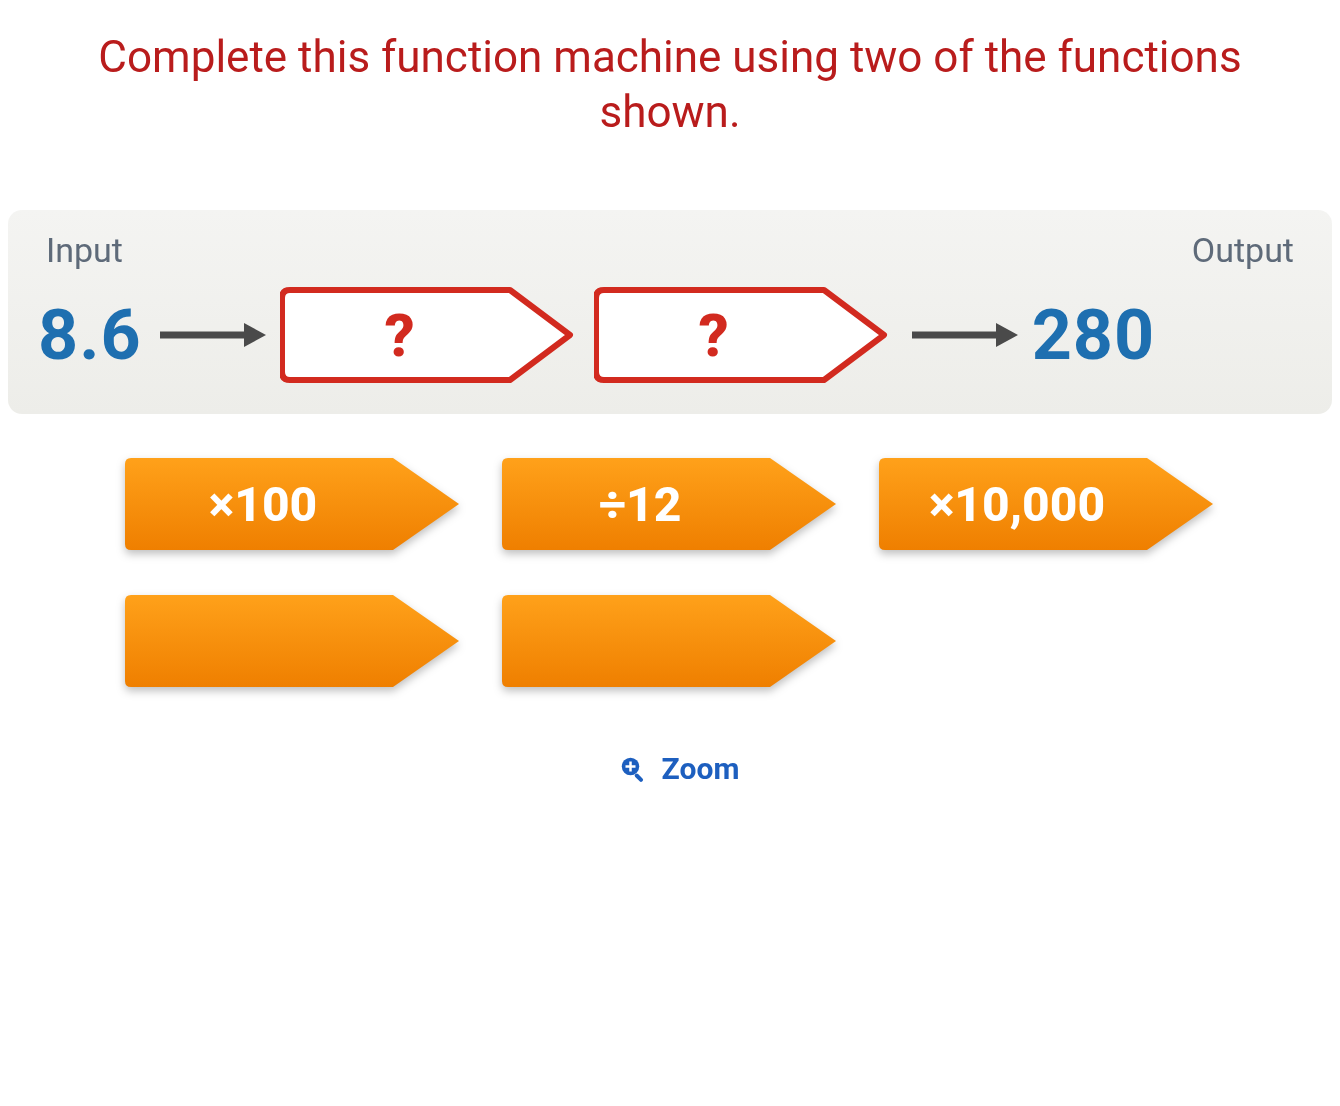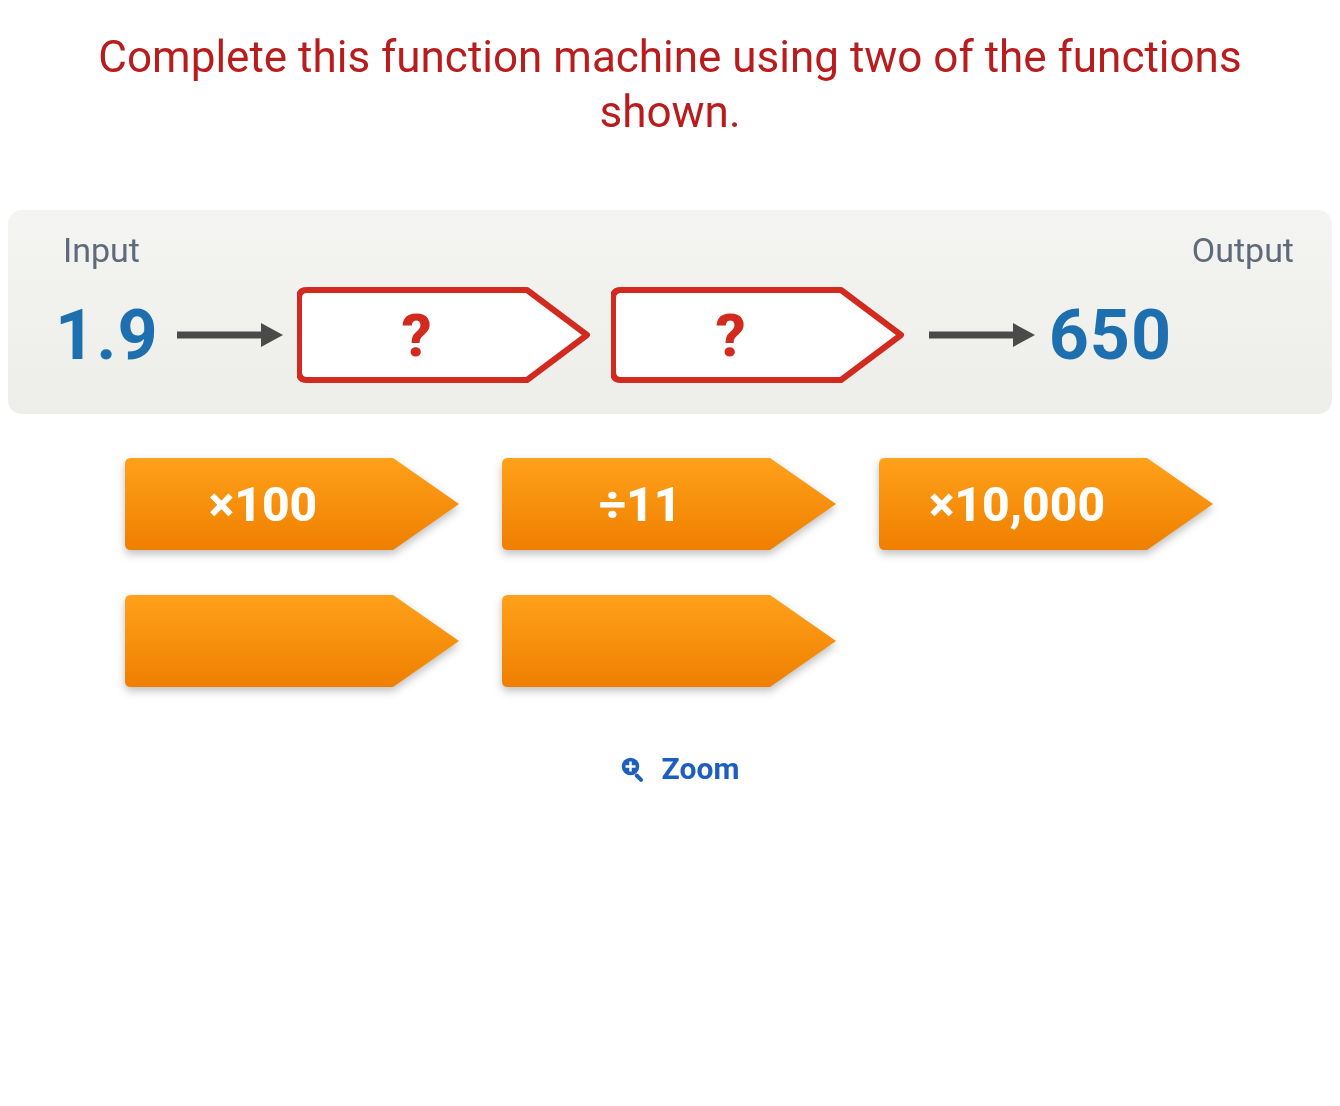--- a/index.html
+++ b/index.html
@@ -20,21 +20,21 @@
     text-align: center;
     color: #b91c1c;
     font-weight: 400;
     padding: 0 70px;
     margin-bottom: 70px;
   }
 
   .machine-panel {
     background: linear-gradient(#f4f4f2, #edede9);
     border-radius: 14px;
-    padding: 20px 30px 24px 47px;
+    padding: 20px 30px 24px 30px;
     margin: 0 8px;
   }
 
   .machine-labels {
     display: flex;
     justify-content: space-between;
     font-size: 34px;
     color: #5e6a79;
     padding: 0 8px 10px 8px;
   }
@@ -114,21 +114,21 @@
 
   <div class="question">Complete this function machine using two of the functions shown.</div>
 
   <div class="machine-panel">
     <div class="machine-labels">
       <span>Input</span>
       <span>Output</span>
     </div>
 
     <div class="machine-row">
-      <span class="io-value">1.9</span>
+      <span class="io-value">8.6</span>
 
       <svg class="arrow-svg" width="110" height="40" viewBox="0 0 110 40">
         <line x1="4" y1="20" x2="92" y2="20" stroke="#4a4a4a" stroke-width="7"></line>
         <polygon points="88,8 110,20 88,32" fill="#4a4a4a"></polygon>
       </svg>
 
       <div class="slot">
         <svg viewBox="0 0 300 110">
           <path d="M10 10 H230 L290 55 L230 100 H10 Q2 100 2 92 V18 Q2 10 10 10 Z" fill="#ffffff" stroke="#d22a1f" stroke-width="6" stroke-linejoin="round"></path>
         </svg>
@@ -140,21 +140,21 @@
           <path d="M10 10 H230 L290 55 L230 100 H10 Q2 100 2 92 V18 Q2 10 10 10 Z" fill="#ffffff" stroke="#d22a1f" stroke-width="6" stroke-linejoin="round"></path>
         </svg>
         <div class="slot-q">?</div>
       </div>
 
       <svg class="arrow-svg" width="110" height="40" viewBox="0 0 110 40">
         <line x1="4" y1="20" x2="92" y2="20" stroke="#4a4a4a" stroke-width="7"></line>
         <polygon points="88,8 110,20 88,32" fill="#4a4a4a"></polygon>
       </svg>
 
-      <span class="io-value">650</span>
+      <span class="io-value">280</span>
     </div>
   </div>
 
   <div class="options">
 
     <div class="tile">
       <svg viewBox="0 0 340 100">
           <defs>
             <linearGradient id="g1" x1="0" y1="0" x2="0" y2="1">
               <stop offset="0" stop-color="#ffa11a"></stop>
@@ -169,21 +169,21 @@
     <div class="tile">
       <svg viewBox="0 0 340 100">
           <defs>
             <linearGradient id="g2" x1="0" y1="0" x2="0" y2="1">
               <stop offset="0" stop-color="#ffa11a"></stop>
               <stop offset="1" stop-color="#ef7f00"></stop>
             </linearGradient>
           </defs>
         <path d="M8 4 H270 L336 50 L270 96 H8 Q2 96 2 90 V10 Q2 4 8 4 Z" fill="url(#g2)"></path>
         </svg>
-      <div class="tile-label">÷11</div>
+      <div class="tile-label">÷12</div>
     </div>
 
     <div class="tile">
       <svg viewBox="0 0 340 100">
           <defs>
             <linearGradient id="g3" x1="0" y1="0" x2="0" y2="1">
               <stop offset="0" stop-color="#ffa11a"></stop>
               <stop offset="1" stop-color="#ef7f00"></stop>
             </linearGradient>
           </defs>

